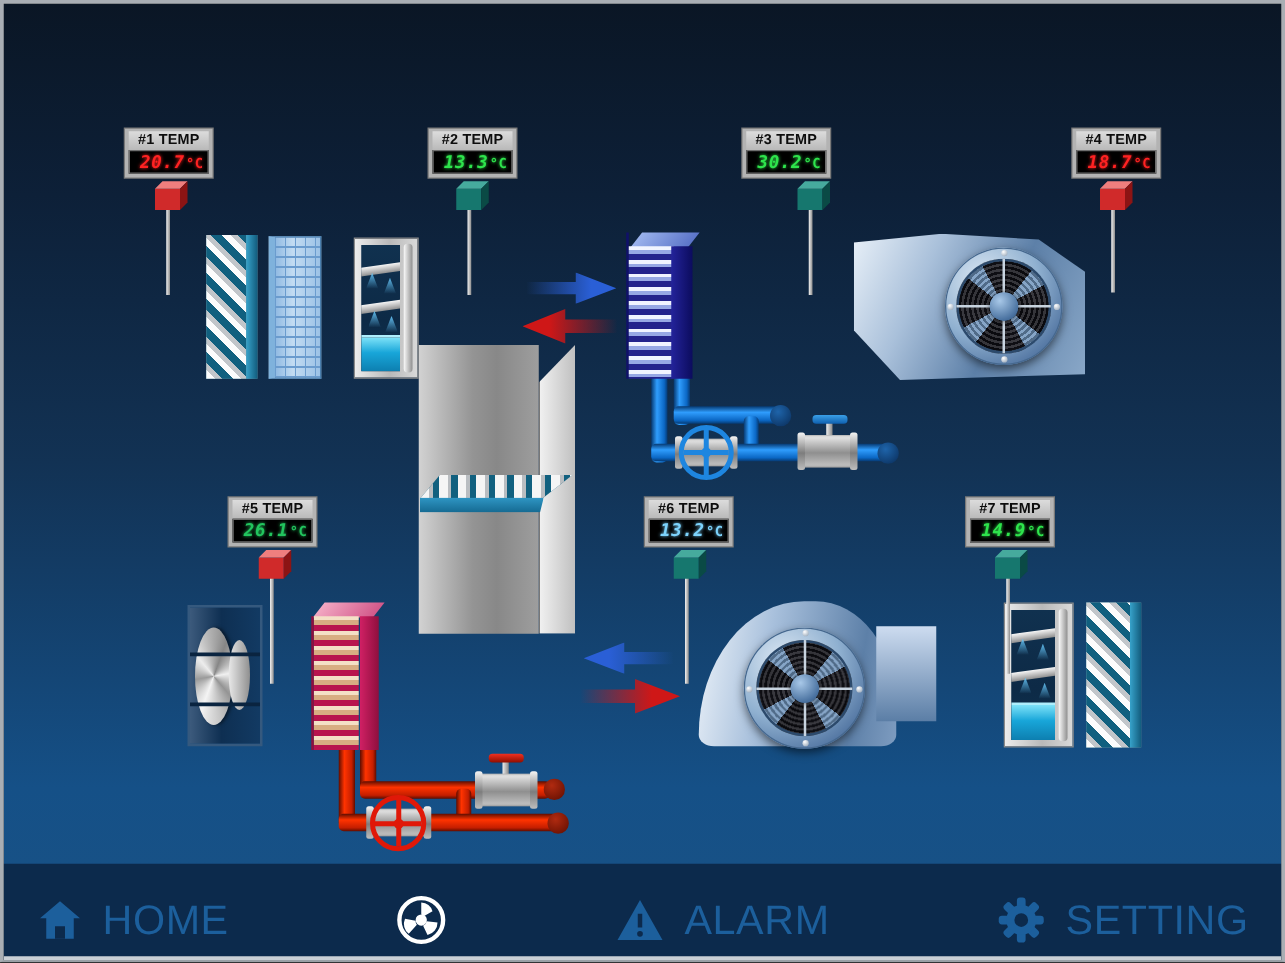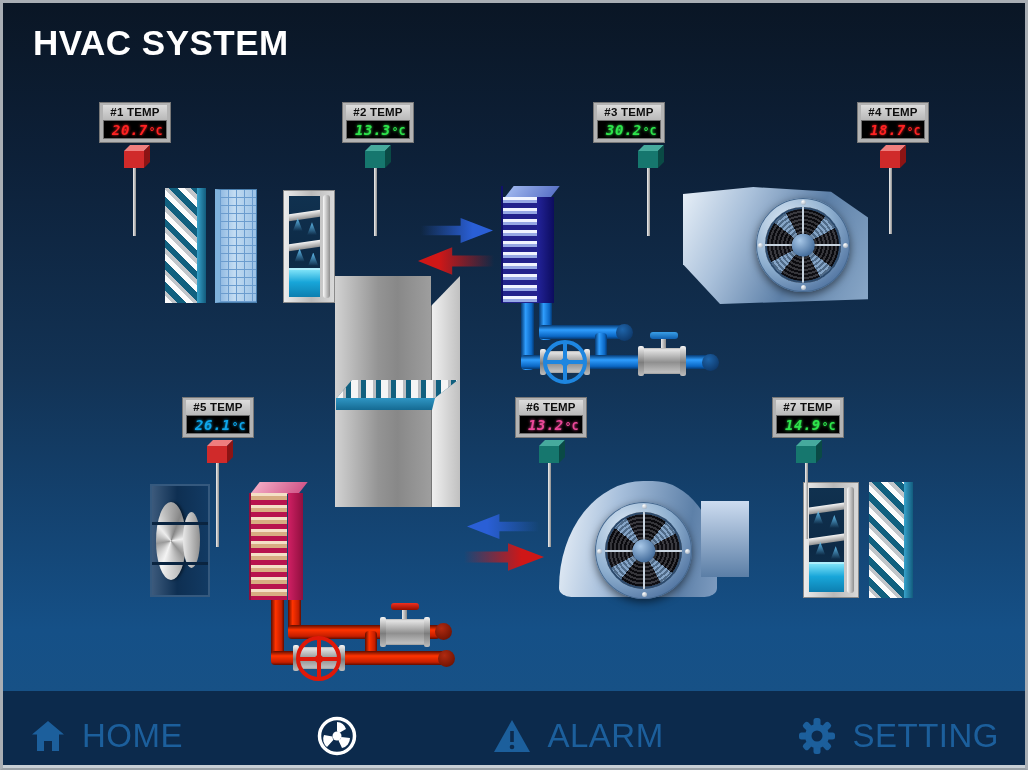--- a/index.html
+++ b/index.html
@@ -180,21 +180,20 @@
     font-size:33px; font-weight:400; cursor:pointer; letter-spacing:.5px;margin-top:16px; }
   .nav-item.active { color:var(--nav-active,#ffffff); }
   .nav-item svg { display:block; }
 
   .z1{z-index:1}.z2{z-index:2}.z3{z-index:3}.z4{z-index:4}
 </style>
 </head>
 <body>
 
 <div class="window">
-  <div class="title">HVAC SYSTEM</div>
 
   <div class="scene">
 
     <div class="face d-vert-front z1"></div>
     <div class="face d-vert-side z1"></div>
 
     <div class="face d-top-topface z2"></div>
     <div class="face d-top-front z2"></div>
     <div class="face d-top-floor z2"></div>
 
@@ -360,25 +359,25 @@
     <div class="tdisp p3">
       <div class="tlabel">#3 TEMP</div>
       <div class="tlcd" style="color: rgb(46, 228, 76);"><span>30.2</span><span class="unit">°C</span></div>
     </div>
     <div class="tdisp p4">
       <div class="tlabel">#4 TEMP</div>
       <div class="tlcd" style="color: rgb(255, 34, 34);"><span>18.7</span><span class="unit">°C</span></div>
     </div>
     <div class="tdisp p5">
       <div class="tlabel">#5 TEMP</div>
-      <div class="tlcd" style="color: #0ea5e9;"><span>26.1</span><span class="unit">°C</span></div>
+      <div class="tlcd" style="color: #22c55e;"><span>26.1</span><span class="unit">°C</span></div>
     </div>
     <div class="tdisp p6">
       <div class="tlabel">#6 TEMP</div>
-      <div class="tlcd" style="color: #ec4899;"><span>13.2</span><span class="unit">°C</span></div>
+      <div class="tlcd" style="color: #7dd3fc;"><span>13.2</span><span class="unit">°C</span></div>
     </div>
     <div class="tdisp p7">
       <div class="tlabel">#7 TEMP</div>
       <div class="tlcd" style="color: rgb(46, 228, 76);"><span>14.9</span><span class="unit">°C</span></div>
     </div>
   </div>
 
   <div class="nav">
     <div class="nav-item">
       <span>

